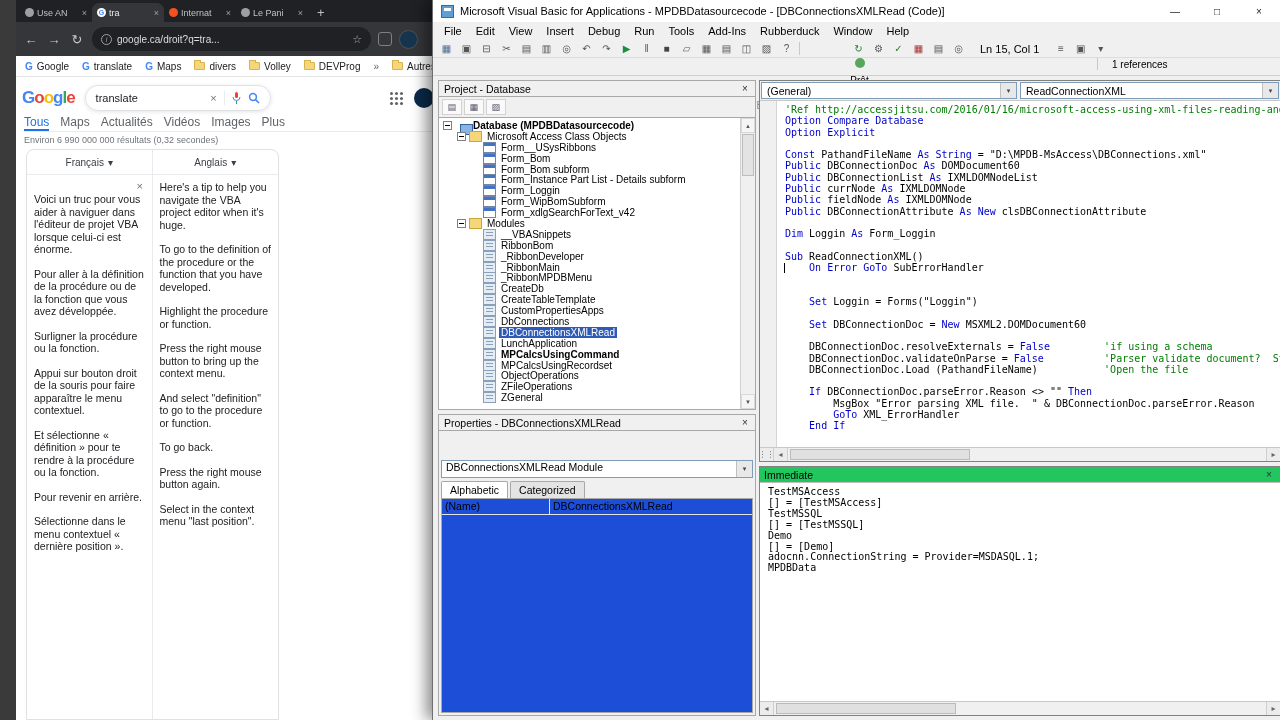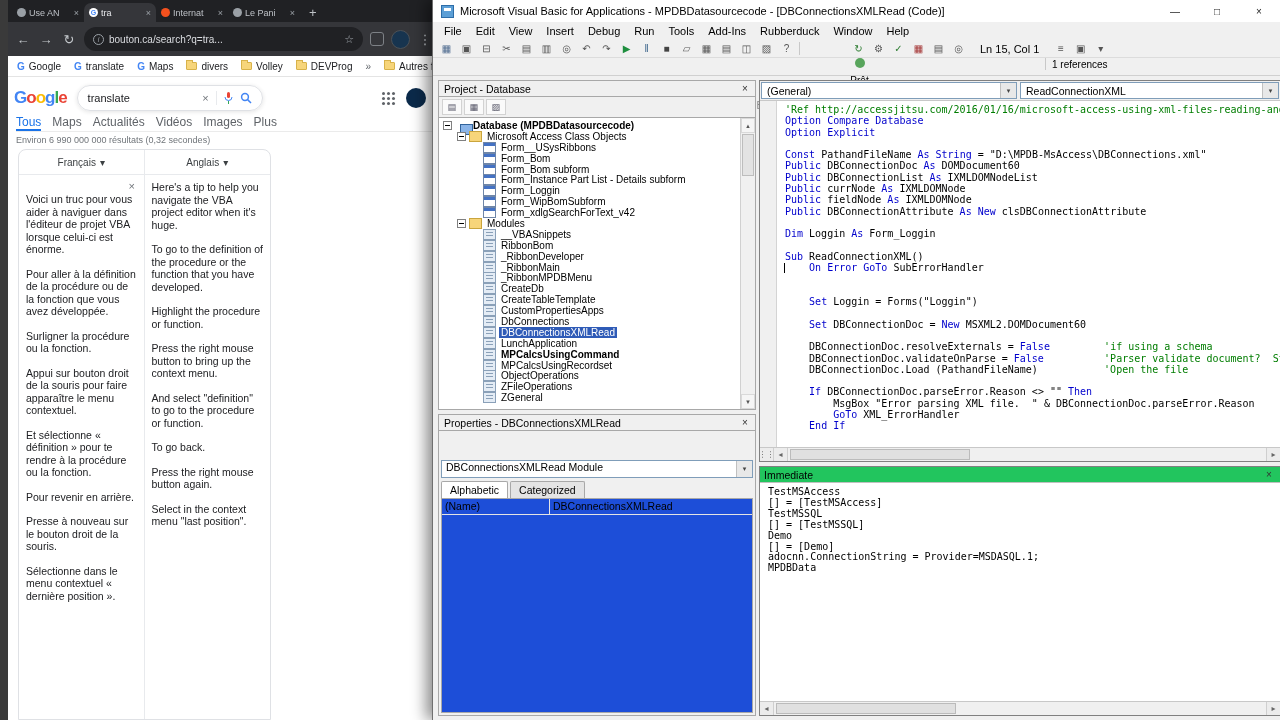--- a/index.html
+++ b/index.html
@@ -1,20 +1,20 @@
 <!DOCTYPE html>
 <html><head>
 <meta charset="utf-8">
 <style>
   * { box-sizing: border-box; margin: 0; padding: 0; }
   html,body { width:1280px; height:720px; overflow:hidden; background:#3a3a3a;
               font-family:"Liberation Sans", sans-serif; }
 
   
-  .browser { position:absolute; left:8px; top:0; width:432px; height:720px; background:#fff; }
+  .browser { position:absolute; left:16px; top:0; width:432px; height:720px; background:#fff; }
   .tabstrip { height:22px; background:#202124; display:flex; align-items:flex-end; padding:3px 0 0 4px; }
   .tabs { display:flex; height:19px; }
   .tab { width:72px; height:19px; display:flex; align-items:center; gap:3px; padding:0 5px;
          font-size:9px; color:#bdc1c6; border-radius:7px 7px 0 0; overflow:hidden; }
   .tab.active { background:#35363a; color:#e8eaed; }
   .fav { width:9px; height:9px; border-radius:50%; flex:none; }
   .fav-generic { background:#9aa0a6; }
   .fav-orange { background:#f4511e; }
   .fav-google { background:#fff; color:#4285f4; font-size:7px; font-weight:bold;
                 display:flex; align-items:center; justify-content:center; }
@@ -95,21 +95,21 @@
   .tb-ic { width:19px; height:16px; display:flex; align-items:center; justify-content:center; font-size:10px; color:#555; }
   .tb-sep { width:1px; height:13px; background:#c8c8c8; margin:0 3px; }
   .line-col { font-size:11px; padding:0 12px; white-space:nowrap; }
   .mid-gap { margin-left:46px; }
 
   .statusbar { height:18px; position:relative; display:flex; align-items:center; gap:7px; font-size:10px;
                padding-left:6px; background:#f0f0f0; border-bottom:1px solid #d0d0d0;flex-direction:column; }
   .rd-ic { width:10px; height:10px; border-radius:50%; background:#58a55c; flex:none; }
   .s-sep { width:1px; height:12px; background:#c8c8c8; }
   .ctx { color:#8a8a8a; white-space:nowrap; }
-  .refs { position:absolute; left:612px; display:flex; align-items:center; gap:6px; }
+  .refs { position:absolute; left:664px; display:flex; align-items:center; gap:14px; }
 
   .main { position:absolute; top:76px; left:0; right:0; bottom:0; }
   .panel-head { height:17px; background:#f0f0f0; border:1px solid #a8a8a8; display:flex;
                 align-items:center; padding:0 3px 0 5px; font-size:10.5px; }
   .panel-head .t { flex:1; white-space:nowrap; overflow:hidden; }
   .p-x { width:14px; height:13px; display:flex; align-items:center; justify-content:center; font-size:10px; color:#333; }
 
   .project { position:absolute; left:5px; top:4px; width:318px; height:330px; display:flex; flex-direction:column; }
   .p-tools { height:20px; background:#f0f0f0; border-left:1px solid #a8a8a8; border-right:1px solid #a8a8a8;
              display:flex; align-items:center; gap:2px; padding:0 3px; }
@@ -212,21 +212,21 @@
         </div>
       </div>
     <div class="newtab">+</div>
   </div>
   <div class="navbar">
     <span class="nav-ic">←</span>
     <span class="nav-ic">→</span>
     <span class="nav-ic">↻</span>
     <div class="pill">
       <span class="info-ic">i</span>
-      <span class="url">bouton.ca/search?q=tra...</span>
+      <span class="url">google.ca/droit?q=tra...</span>
       <span class="star">☆</span>
     </div>
     <span class="ext-ic"></span>
     <span class="avatar"></span>
     <span class="nav-ic">⋮</span>
   </div>
   <div class="bookmarks">
     <span id="bookmarks-c" style="display:flex;gap:13px;">
         <span class="bm">
           <span class="bm-g">G</span>
@@ -302,21 +302,20 @@
         </span>
       </div>
       <div class="t-body">
         <div class="t-col src" id="fr-c">
             <div class="para">Voici un truc pour vous aider à naviguer dans l'éditeur de projet VBA lorsque celui-ci est énorme.</div>
             <div class="para">Pour aller à la définition de la procédure ou de la fonction que vous avez développée.</div>
             <div class="para">Surligner la procédure ou la fonction.</div>
             <div class="para">Appui sur bouton droit de la souris pour faire apparaître le menu contextuel.</div>
             <div class="para">Et sélectionne « définition » pour te rendre à la procédure ou la fonction.</div>
             <div class="para">Pour revenir en arrière.</div>
-            <div class="para">Presse à nouveau sur le bouton droit de la souris.</div>
             <div class="para">Sélectionne dans le menu contextuel « dernière position ».</div>
           </div>
         <div class="t-col" id="en-c">
             <div class="para">Here's a tip to help you navigate the VBA project editor when it's huge.</div>
             <div class="para">To go to the definition of the procedure or the function that you have developed.</div>
             <div class="para">Highlight the procedure or function.</div>
             <div class="para">Press the right mouse button to bring up the context menu.</div>
             <div class="para">And select "definition" to go to the procedure or function.</div>
             <div class="para">To go back.</div>
             <div class="para">Press the right mouse button again.</div>

